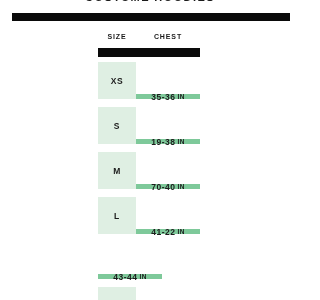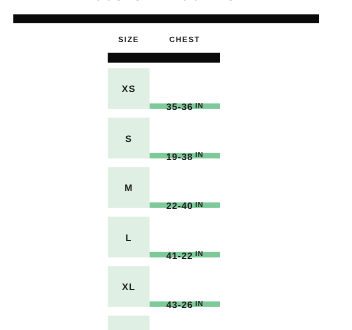--- a/index.html
+++ b/index.html
@@ -143,37 +143,36 @@
       <div class="cell cell-size">S</div>
       <div class="cell cell-chest">
         <span>19-38</span>
         <span class="unit">IN</span>
       </div>
     </div>
 
     <div class="row">
       <div class="cell cell-size">M</div>
       <div class="cell cell-chest">
-        <span>22-40</span>
+        <span>70-40</span>
         <span class="unit">IN</span>
       </div>
     </div>
 
     <div class="row">
       <div class="cell cell-size">L</div>
       <div class="cell cell-chest">
         <span>41-22</span>
         <span class="unit">IN</span>
       </div>
     </div>
 
     <div class="row">
-      <div class="cell cell-size">XL</div>
       <div class="cell cell-chest">
-        <span>43-26</span>
+        <span>43-44</span>
         <span class="unit">IN</span>
       </div>
     </div>
 
     <div class="row">
       <div class="cell cell-size">2XL</div>
       <div class="cell cell-chest">
         
         
       </div>

